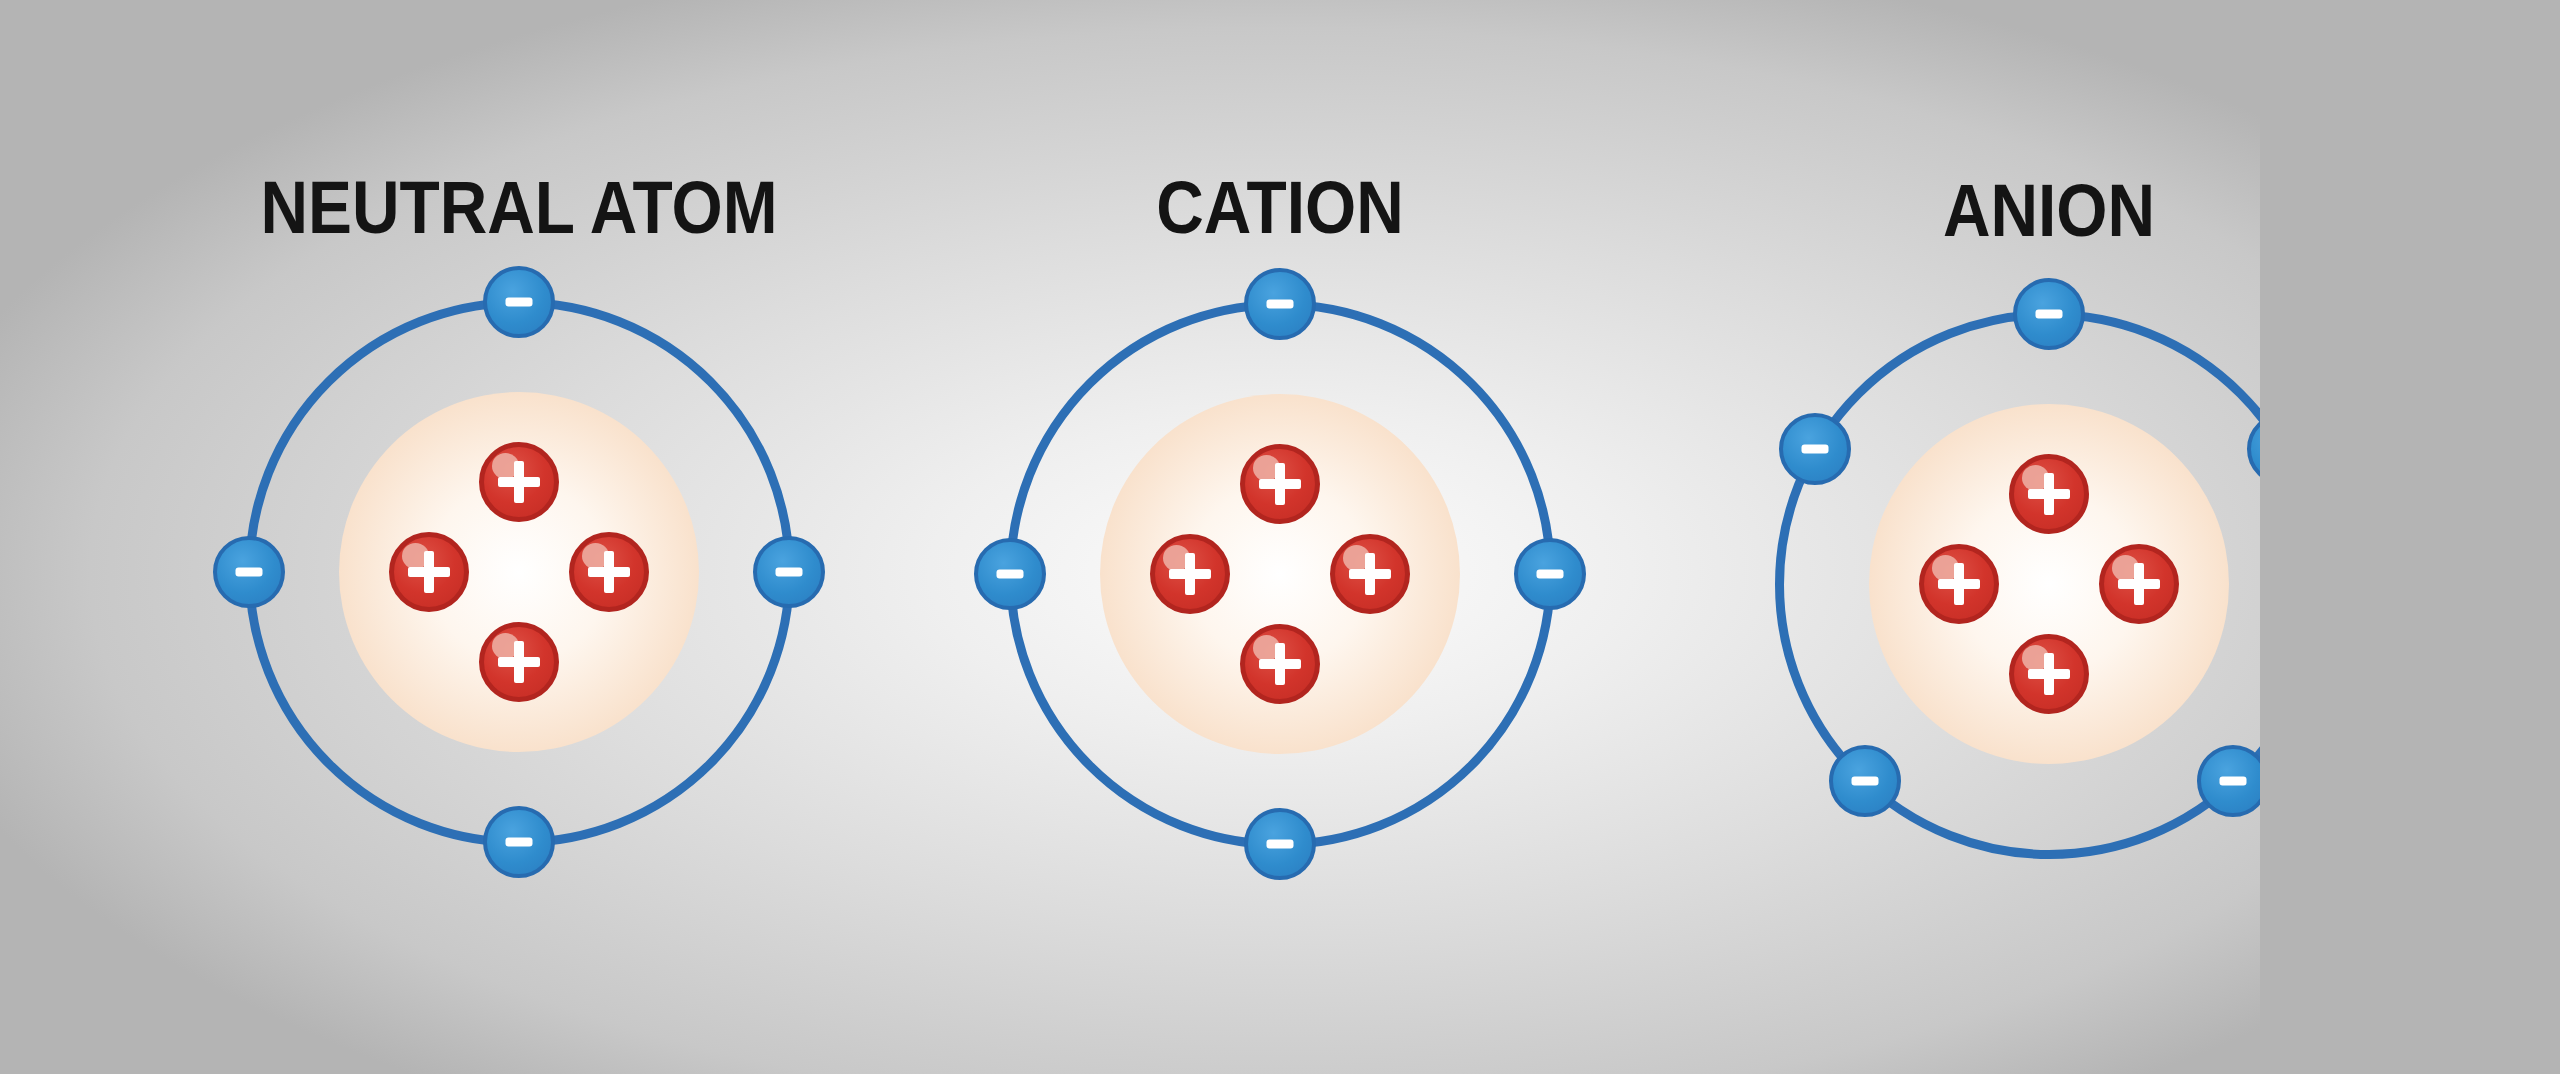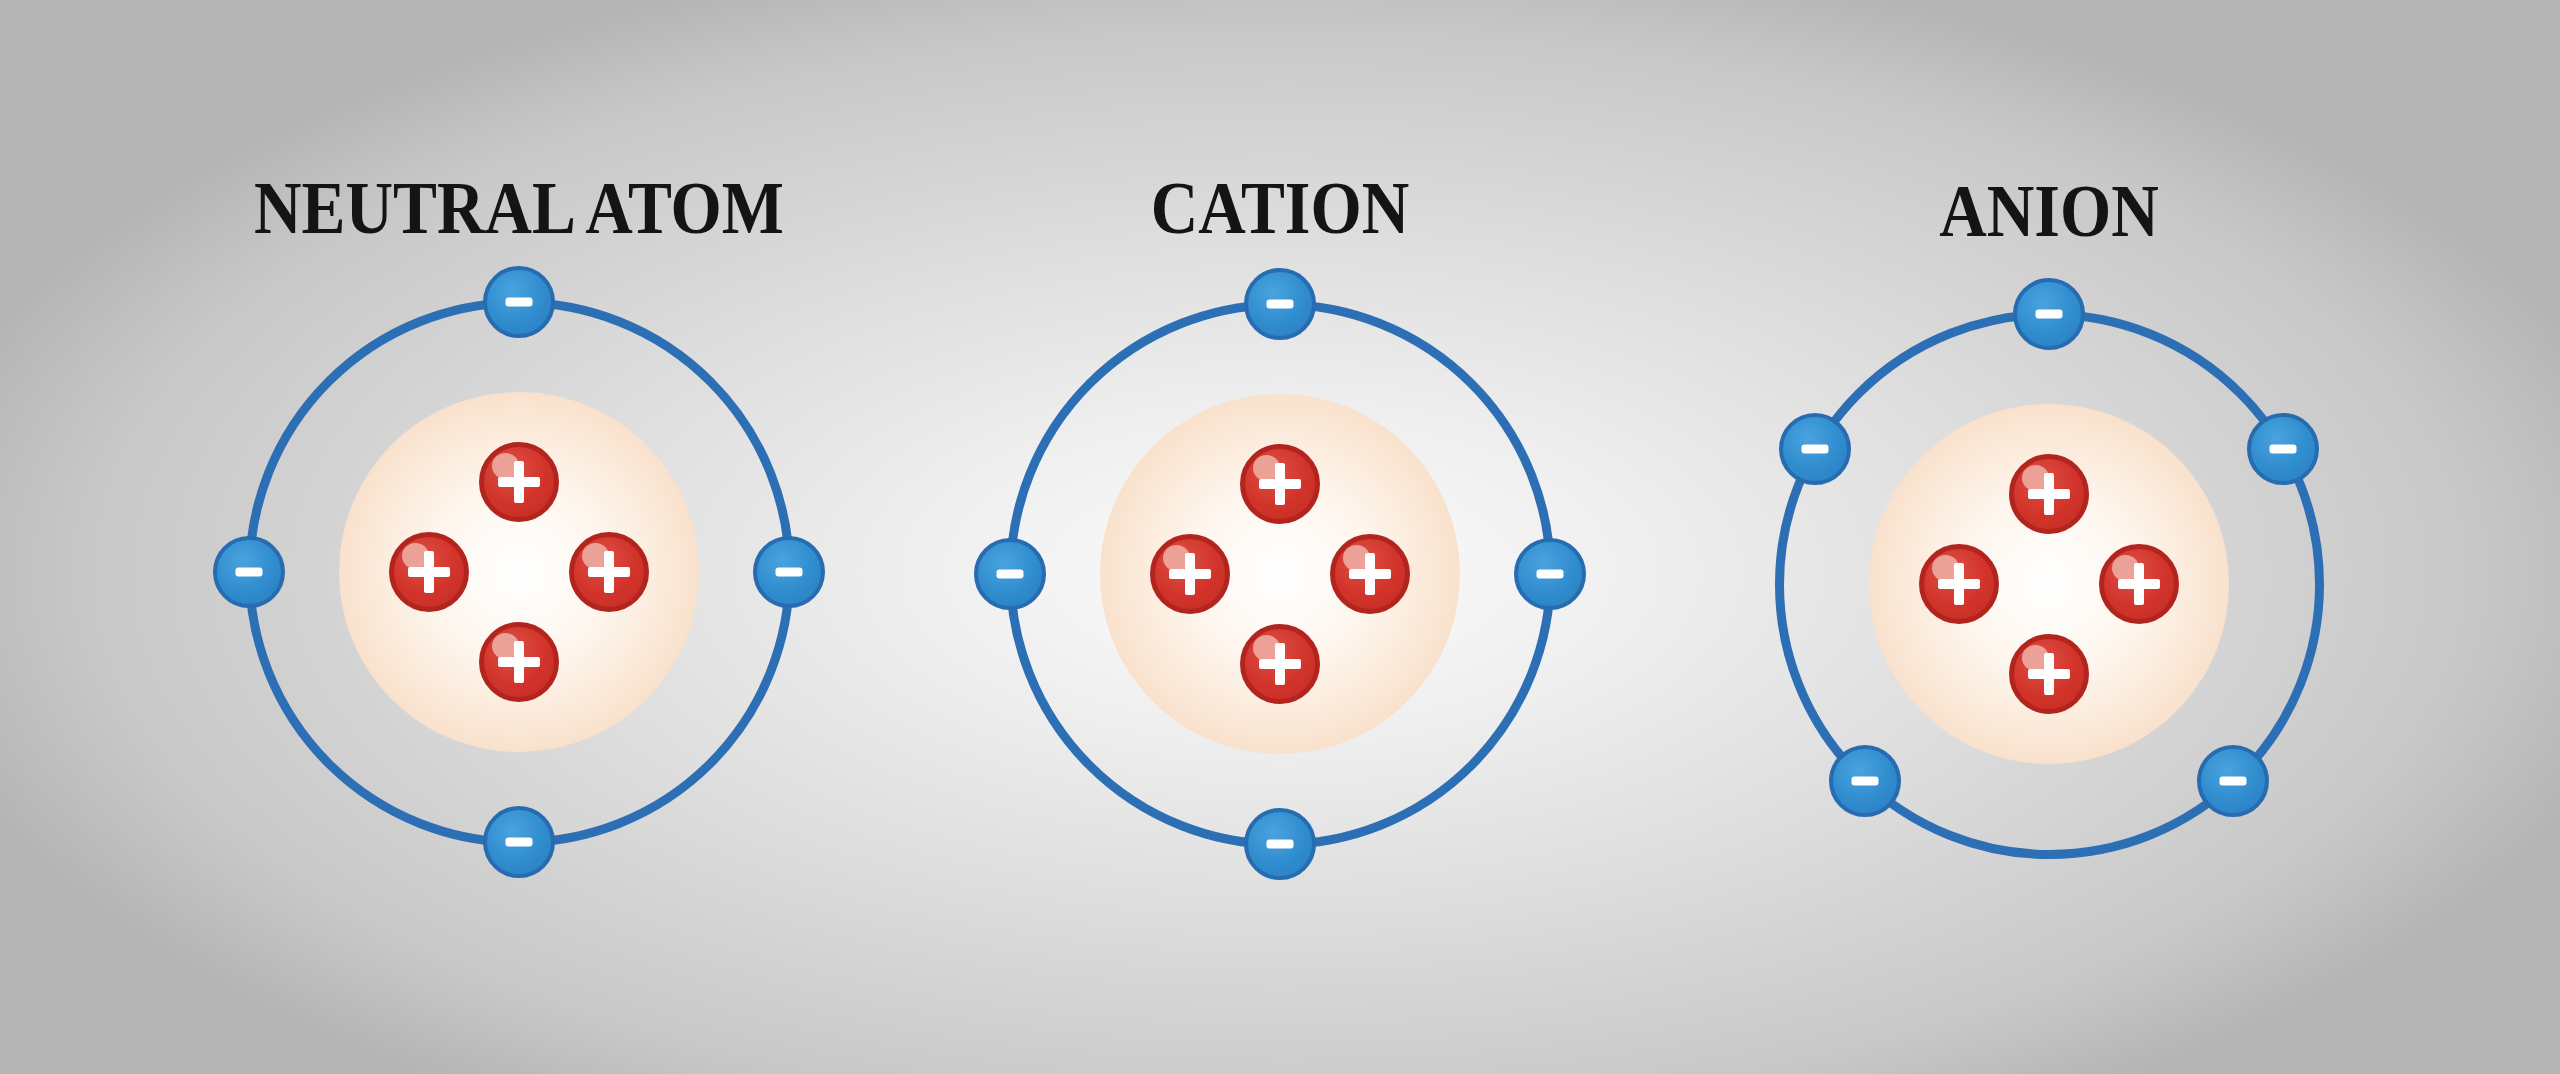--- a/index.html
+++ b/index.html
@@ -1,27 +1,27 @@
 <!DOCTYPE html>
 <html style="--bg-center: #fcfcfc; --bg-inner: #efefef; --bg-mid: #dcdcdc; --bg-outer: #c8c8c8; --bg-corner: #b4b4b4; --title-color: #141414; --orbit-color: #2d6fb5; --electron-fill: #2f8ccd; --electron-border: #276bb0; --proton-fill: #d2342b; --proton-border: #b2251f; --proton-highlight: #eca69b; --nucleus-edge: #f4d2b7; --sign-color: #ffffff;"><head>
 <meta charset="utf-8">
 <title>Diagram</title>
 <style>
   html,body{margin:0;padding:0;background:#b4b4b4;}
   .canvas{
     position:relative;
-    width:2560px;height:1074px;
+    width:2260px;height:1074px;
     overflow:hidden;
     background: radial-gradient(1400px 640px at 1280px 572px,
       var(--bg-center) 0%,
       var(--bg-inner) 25%,
       var(--bg-mid) 55%,
       var(--bg-outer) 85%,
       var(--bg-corner) 100%);
-    font-family:Liberation Serif, serif;
+    font-family:Liberation Sans, sans-serif;
   }
   .atom{position:absolute;inset:0;}
   .atom-title{
     position:absolute;
     width:800px;margin:0;
     text-align:center;
     font-weight:bold;
     font-size:74px;line-height:74px;
     letter-spacing:0px;
     color:var(--title-color);

